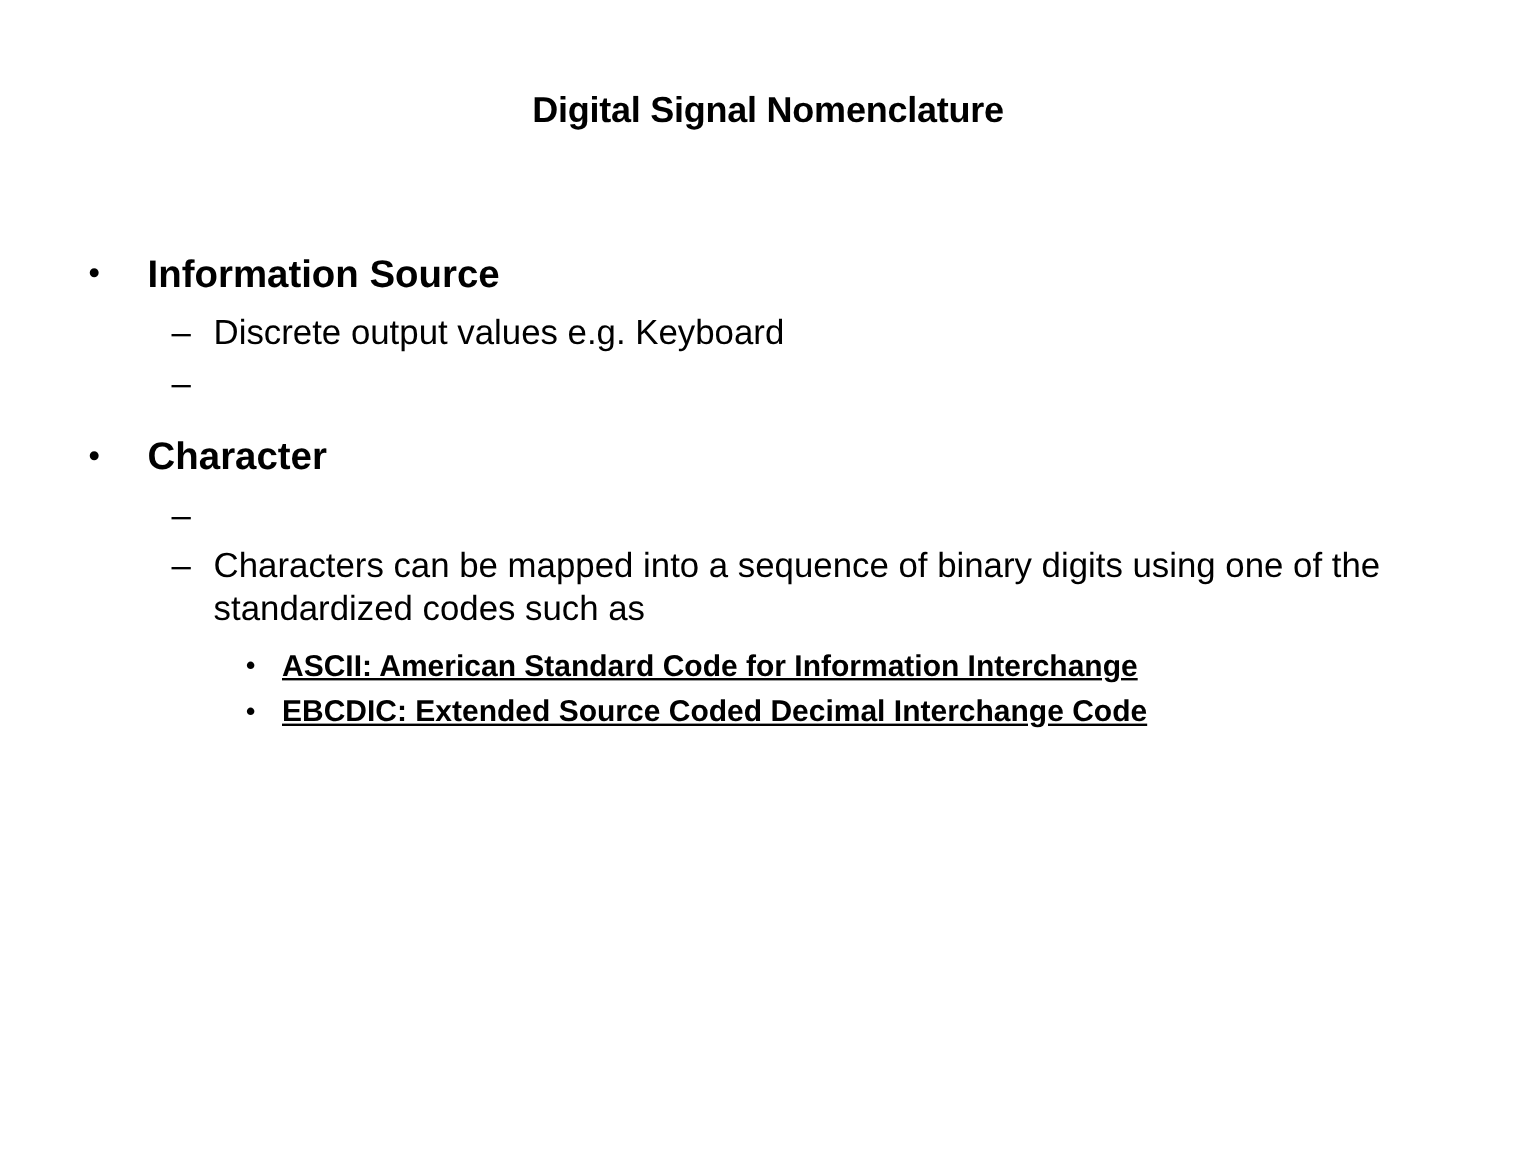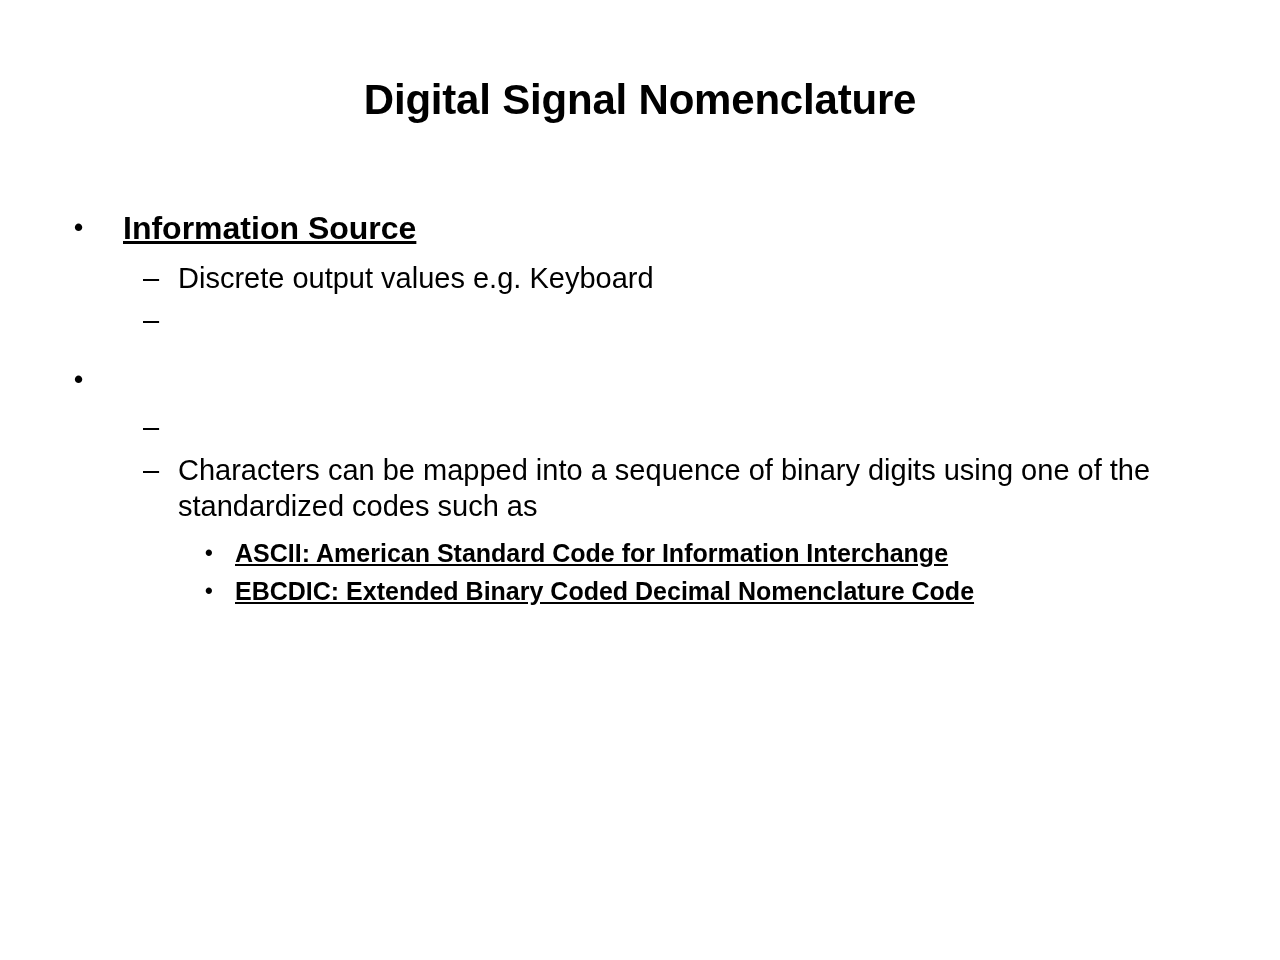--- a/index.html
+++ b/index.html
@@ -22,21 +22,21 @@
     background: #ffffff;
     box-sizing: border-box;
   }
 
   .slide-title {
     position: absolute;
     top: 76px;
     left: 64px;
     width: 1152px;
     text-align: center;
-    font-size: 42px;
+    font-size: 30px;
     font-weight: bold;
     line-height: 1.12;
     letter-spacing: -0.2px;
     color: #000000;
   }
 
   .body-area {
     position: absolute;
     top: 209px;
     left: 0;
@@ -68,21 +68,20 @@
     line-height: 1.22;
     margin-bottom: 4px;
   }
   .lvl1 .marker {
     width: 49px;
     font-size: 26px;
     line-height: 1.42;
   }
   .lvl1 .btext {
     max-width: 1040px;
-    text-decoration: underline;
   }
 
   
   .lvl2 {
     padding-left: 143px;
     font-size: 29px;
     font-weight: normal;
     line-height: 1.25;
     margin-bottom: 6px;
   }
@@ -135,35 +134,36 @@
       <span class="marker">–</span>
       <span class="btext">Discrete output values e.g. Keyboard</span>
     </div>
 
     <div class="bullet-row lvl2">
       <span class="marker">–</span>
     </div>
 
     <div class="bullet-row lvl1 gap-before-char">
       <span class="marker">•</span>
+      <span class="btext">Character</span>
     </div>
 
     <div class="bullet-row lvl2 gap-before-l2">
       <span class="marker">–</span>
     </div>
 
     <div class="bullet-row lvl2">
       <span class="marker">–</span>
       <span class="btext">Characters can be mapped into a sequence of binary digits using one of the standardized codes such as</span>
     </div>
 
     <div class="bullet-row lvl3 gap-before-l3">
       <span class="marker">•</span>
       <span class="btext">ASCII: American Standard Code for Information Interchange</span>
     </div>
 
     <div class="bullet-row lvl3">
       <span class="marker">•</span>
-      <span class="btext">EBCDIC: Extended Binary Coded Decimal Nomenclature Code</span>
+      <span class="btext">EBCDIC: Extended Source Coded Decimal Interchange Code</span>
     </div>
 
   </div>
 </div>
 
 </body></html>

